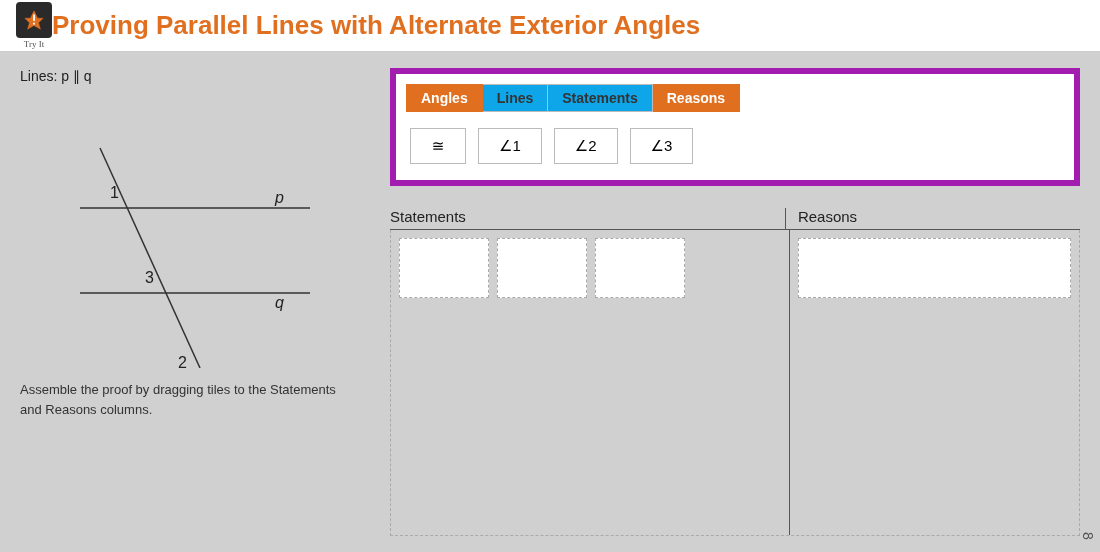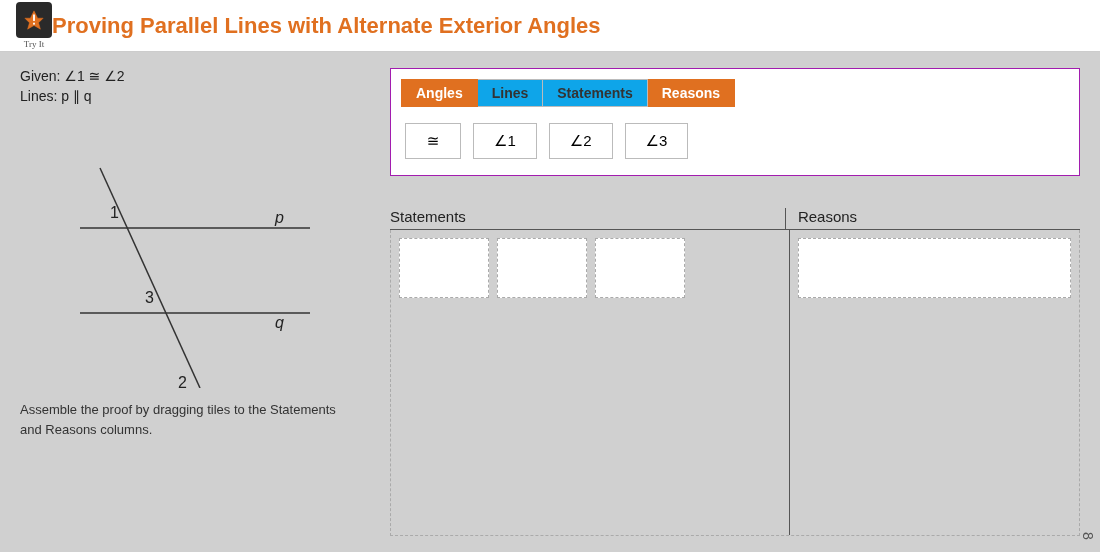--- a/index.html
+++ b/index.html
@@ -55,21 +55,21 @@
       height: 22px;
     }
 
     .logo-label {
       font-size: 9px;
       color: #555;
       margin-top: 1px;
     }
 
     .header-title {
-      font-size: 22px;
+      font-size: 26px;
       font-weight: bold;
       color: #e07020;
     }
 
     
     .main-content {
       display: flex;
       flex: 1;
       padding: 0;
       background: #d0d0d0;
@@ -119,23 +119,23 @@
     .right-panel {
       flex: 1;
       padding: 16px 20px 16px 10px;
       display: flex;
       flex-direction: column;
     }
 
     
     .tiles-area {
       background: white;
-      border: 1px solid #a21caf;
+      border: 6px solid #a21caf;
       padding: 10px;
-      margin-bottom: 32px;
+      margin-bottom: 22px;
     }
 
     .tabs-row {
       display: flex;
       margin-bottom: 10px;
     }
 
     .tab {
       padding: 5px 14px;
       font-size: 14px;
@@ -260,21 +260,20 @@
         </svg>
       </div>
       <span class="logo-label">Try It</span>
     </div>
     <h1 class="header-title">Proving Parallel Lines with Alternate Exterior Angles</h1>
   </div>
 
   <div class="main-content">
 
     <div class="left-panel">
-      <div class="given-text">Given: ∠1 ≅ ∠2</div>
       <div class="prove-text">Lines: p ∥ q</div>
 
       <div class="geometry-diagram">
         <svg class="diagram-svg" viewBox="0 0 310 260">
 
           <line x1="60" y1="100" x2="290" y2="100" stroke="#333" stroke-width="1.5"></line>
 
           <line x1="60" y1="185" x2="290" y2="185" stroke="#333" stroke-width="1.5"></line>
 
           <line x1="80" y1="40" x2="180" y2="260" stroke="#333" stroke-width="1.5"></line>

